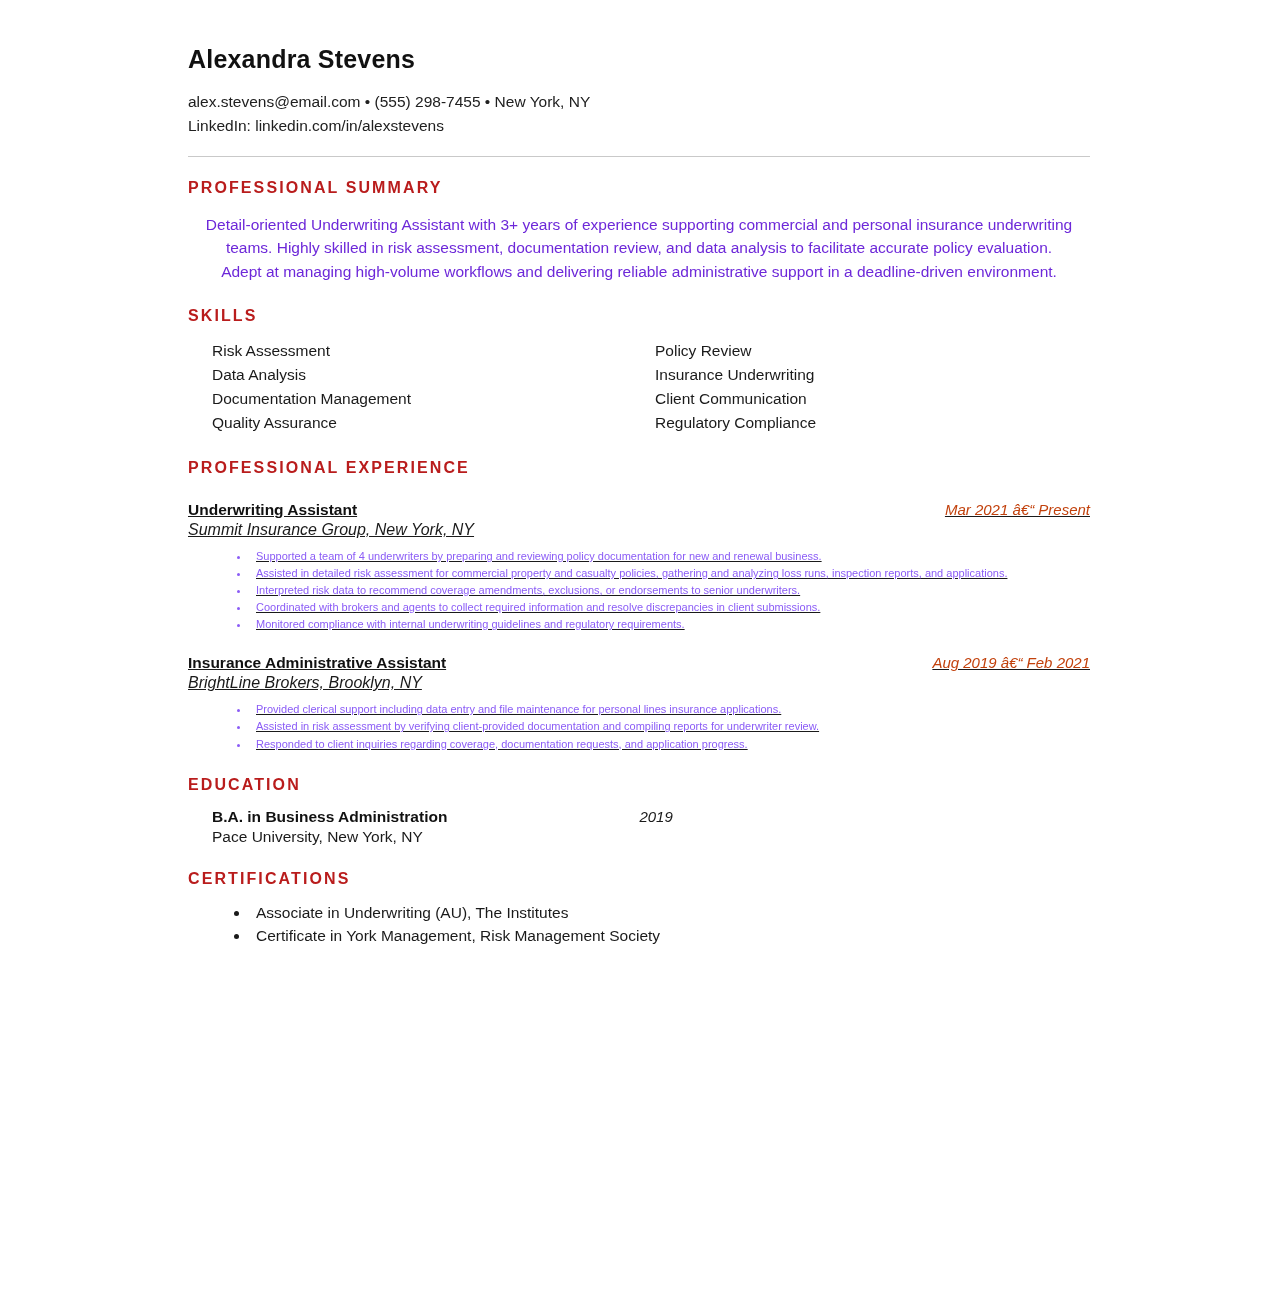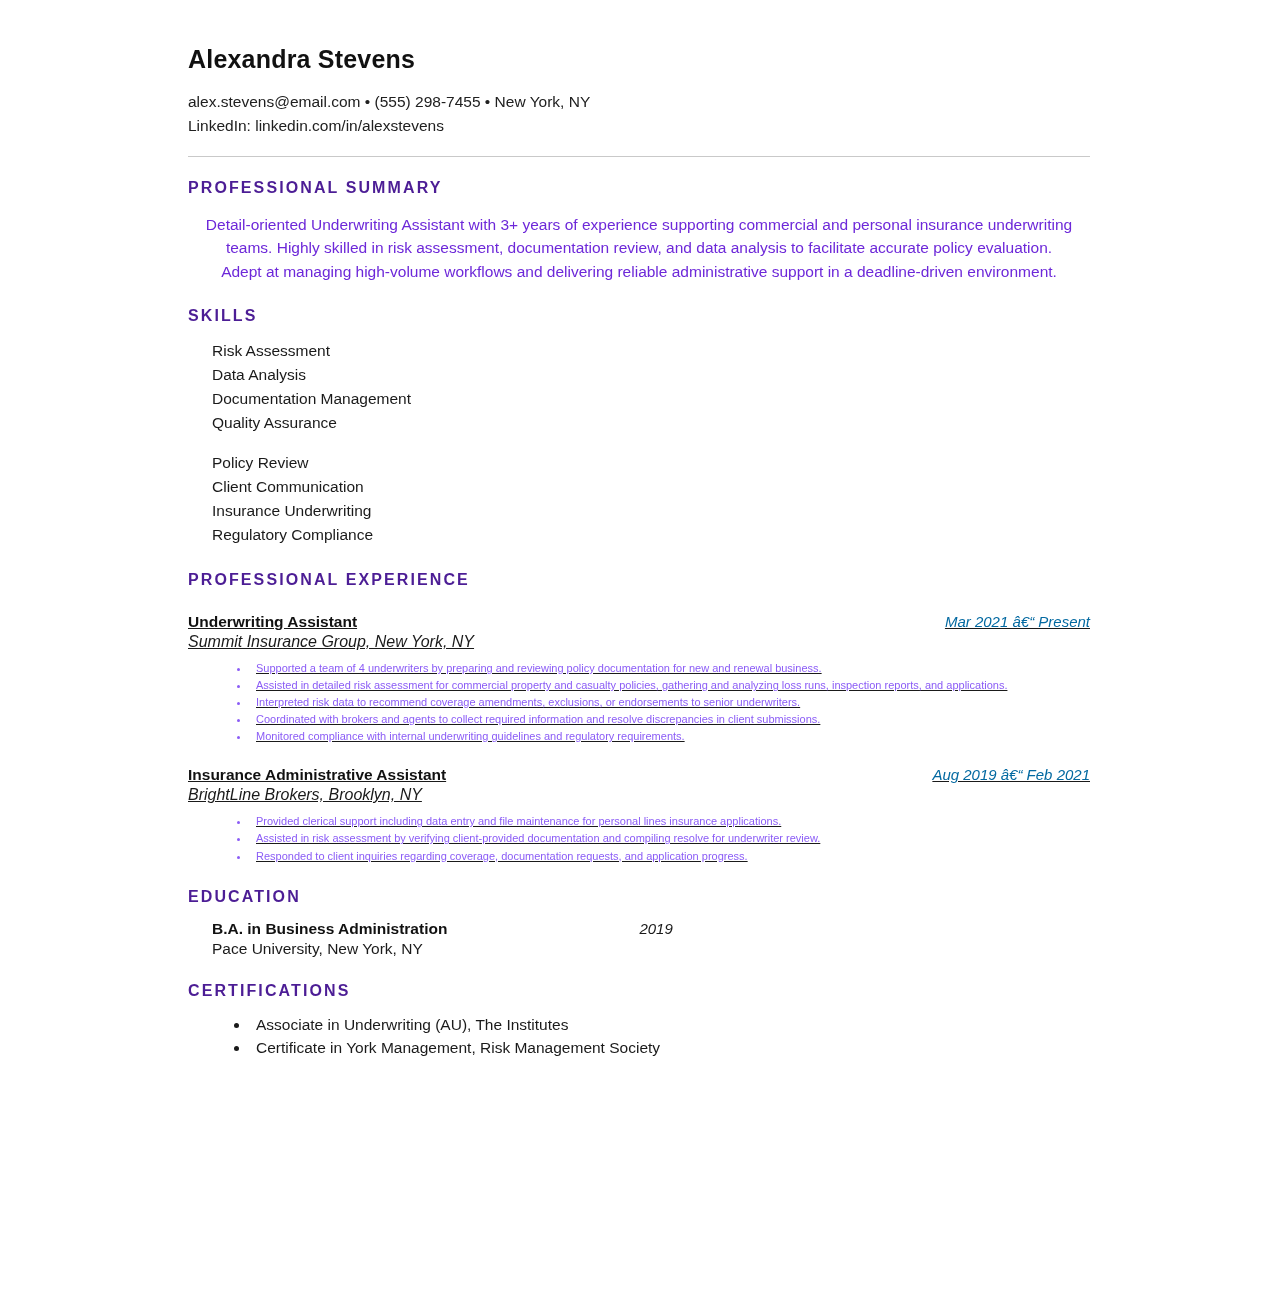--- a/index.html
+++ b/index.html
@@ -44,37 +44,36 @@
     margin: 18px 0 22px 0;
   }
   
   .section {
     margin-bottom: 24px;
   }
   .section-title {
     font-size: 16px;
     font-weight: bold;
     letter-spacing: 2.1px;
-    color: #4c1d95;
+    color: #b91c1c;
     text-transform: uppercase;
     margin: 0 0 14px 0;
   }
   .summary-text {
     font-size: 15.5px;
     line-height: 1.52;
     color: #6d28d9;
     margin: 16px;
     text-align: center;
   }
   
   .skills-wrap {
     display: flex;
-    gap: 16px;
+    gap: 8px;
     padding-left: 24px;
-    flex-direction: column;
   }
   .skills-col {
     width: 50%;
   }
   .skill-item {
     font-size: 15.5px;
     line-height: 1.42;
     color: #1a1a1a;
     padding: 1px 0;
   }
@@ -92,21 +91,21 @@
     align-items: baseline;
   }
   .job-title {
     font-size: 15.5px;
     font-weight: bold;
     color: #111111;
   }
   .job-dates {
     font-size: 15px;
     font-style: italic;
-    color: #0369a1;
+    color: #c2410c;
     white-space: nowrap;
   }
   .job-company {
     font-size: 16px;
     font-style: italic;
     color: #1a1a1a;
     margin-top: 2px;
   }
   ul.bullets {
     margin: 9px 0 0 0;
@@ -181,22 +180,22 @@
       <div class="section-title">SKILLS</div>
       <div class="skills-wrap">
         <div class="skills-col">
           <div class="skill-item">Risk Assessment</div>
           <div class="skill-item">Data Analysis</div>
           <div class="skill-item">Documentation Management</div>
           <div class="skill-item">Quality Assurance</div>
         </div>
         <div class="skills-col">
           <div class="skill-item">Policy Review</div>
+          <div class="skill-item">Insurance Underwriting</div>
           <div class="skill-item">Client Communication</div>
-          <div class="skill-item">Insurance Underwriting</div>
           <div class="skill-item">Regulatory Compliance</div>
         </div>
       </div>
     </div>
 
     <div class="section">
       <div class="section-title exp-title-spacing">PROFESSIONAL EXPERIENCE</div>
 
       <div class="job">
         <div class="job-head">
@@ -214,21 +213,21 @@
       </div>
 
       <div class="job">
         <div class="job-head">
           <div class="job-title">Insurance Administrative Assistant</div>
           <div class="job-dates">Aug 2019 â€“ Feb 2021</div>
         </div>
         <div class="job-company">BrightLine Brokers, Brooklyn, NY</div>
         <ul class="bullets">
           <li>Provided clerical support including data entry and file maintenance for personal lines insurance applications.</li>
-          <li>Assisted in risk assessment by verifying client-provided documentation and compiling resolve for underwriter review.</li>
+          <li>Assisted in risk assessment by verifying client-provided documentation and compiling reports for underwriter review.</li>
           <li>Responded to client inquiries regarding coverage, documentation requests, and application progress.</li>
         </ul>
       </div>
     </div>
 
     <div class="section">
       <div class="section-title">EDUCATION</div>
       <div class="edu-block">
         <div class="edu-head">
           <div class="edu-degree">B.A. in Business Administration</div>

